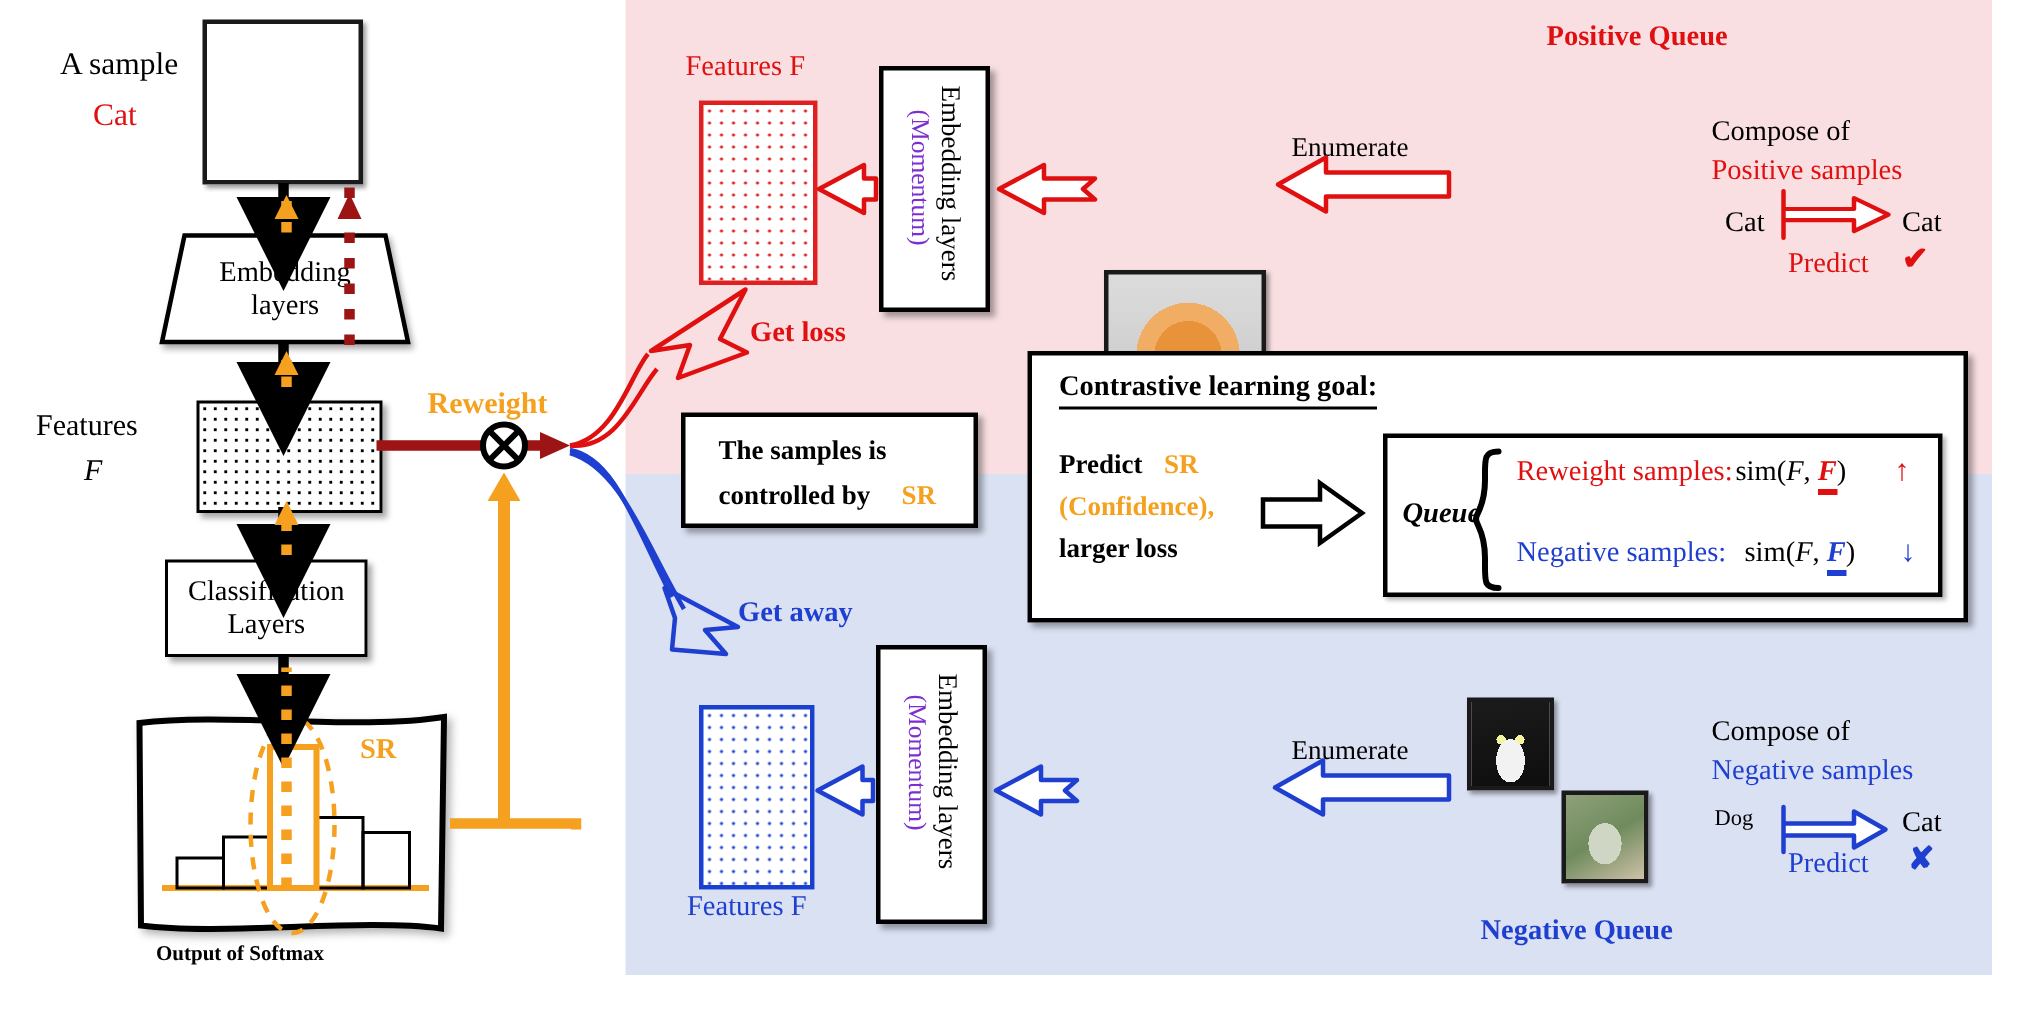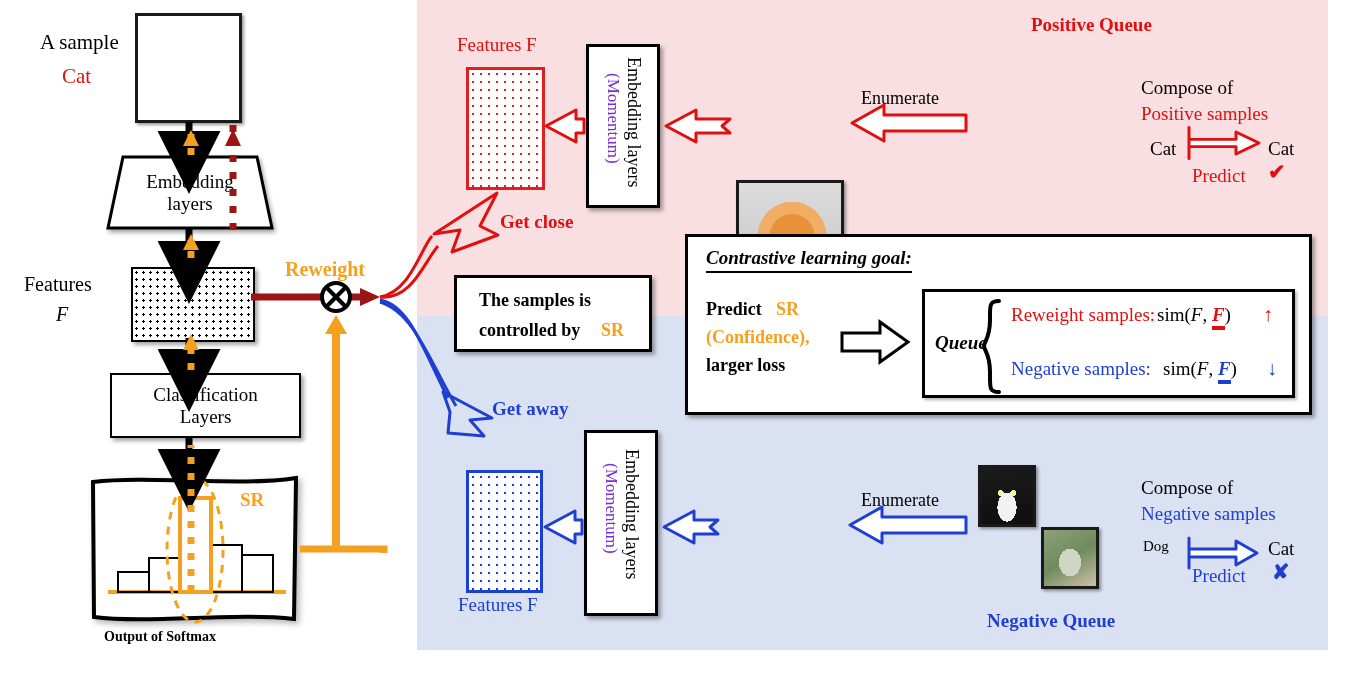--- a/index.html
+++ b/index.html
@@ -86,21 +86,21 @@
     <div class="ctr" style="position:absolute;left:0;top:0;width:168px;height:75px;
          font-size:19px;line-height:1.15;flex-direction:column;">
       <span style="display:block;width:120px;">Embedding layers</span>
     </div>
   </div>
 
   <div class="abs feat-black" style="left:131px;top:267px;width:120px;height:71px;"></div>
   <div class="t" style="left:24px;top:273px;font-size:20px;">Features</div>
   <div class="t i" style="left:56px;top:303px;font-size:20px;">F</div>
 
-  <div class="abs wbox shadowbox ctr" style="left:110px;top:373px;width:191px;height:65px;
+  <div class="abs wbox shadowbox ctr" style="left:110px;top:373px;width:135px;height:65px;
        font-size:19px;line-height:1.15;flex-direction:column;">
     <span style="display:block;width:120px;">Classification Layers</span>
   </div>
 
   <div class="abs" style="left:90px;top:473px;width:210px;height:152px;">
     <svg width="210" height="152" style="position:absolute;left:0;top:0;filter:drop-shadow(3px 3px 3px rgba(0,0,0,.3));">
       <path d="M3,9 C60,2 150,14 206,5 L204,146 C150,139 58,151 4,144 Z" fill="#fff" stroke="#000" stroke-width="4"></path>
     </svg>
 
     <svg width="210" height="152" style="position:absolute;left:0;top:0;">
@@ -141,30 +141,30 @@
   <div class="abs photo cat-tux" style="left:978px;top:127px;width:58px;height:62px;"></div>
   <div class="abs photo cat-green" style="left:1041px;top:127px;width:58px;height:62px;"></div>
 
   <div class="t" style="left:1141px;top:77px;font-size:19px;">Compose of</div>
   <div class="t red" style="left:1141px;top:103px;font-size:19px;">Positive samples</div>
   <div class="t" style="left:1150px;top:138px;font-size:19px;">Cat</div>
   <div class="t" style="left:1268px;top:138px;font-size:19px;">Cat</div>
   <div class="t red" style="left:1192px;top:165px;font-size:19px;">Predict</div>
   <div class="t red b" style="left:1268px;top:160px;font-size:21px;">✔</div>
 
-  <div class="t b red" style="left:500px;top:211px;font-size:19px;">Get close</div>
+  <div class="t b red" style="left:500px;top:211px;font-size:19px;">Get loss</div>
 
   <div class="abs wbox shadowbox" style="left:454px;top:275px;width:198px;height:77px;border-width:3px;">
     <div class="abs b" style="left:22px;top:12px;font-size:18px;">The samples is</div>
     <div class="abs b" style="left:22px;top:42px;font-size:18px;">controlled by</div>
     <div class="abs b orange" style="left:144px;top:42px;font-size:18px;">SR</div>
   </div>
 
   <div class="abs wbox shadowbox" style="left:685px;top:234px;width:627px;height:181px;border-width:3px;">
-    <div class="abs b" style="left:18px;top:10px;font-size:19px;border-bottom:2px solid #000;padding-bottom:2px;font-style:italic;">Contrastive learning goal:</div>
+    <div class="abs b" style="left:18px;top:10px;font-size:19px;border-bottom:2px solid #000;padding-bottom:2px;">Contrastive learning goal:</div>
 
     <div class="abs b" style="left:18px;top:62px;font-size:18px;">Predict </div>
     <div class="abs b orange" style="left:88px;top:62px;font-size:18px;">SR</div>
     <div class="abs b orange" style="left:18px;top:90px;font-size:18px;">(Confidence),</div>
     <div class="abs b" style="left:18px;top:118px;font-size:18px;">larger loss</div>
 
     <svg class="abs" style="left:152px;top:82px;" width="72" height="46">
       <polygon points="2,14 40,14 40,3 68,23 40,43 40,32 2,32" fill="#fff" stroke="#000" stroke-width="3"></polygon>
     </svg>
 

